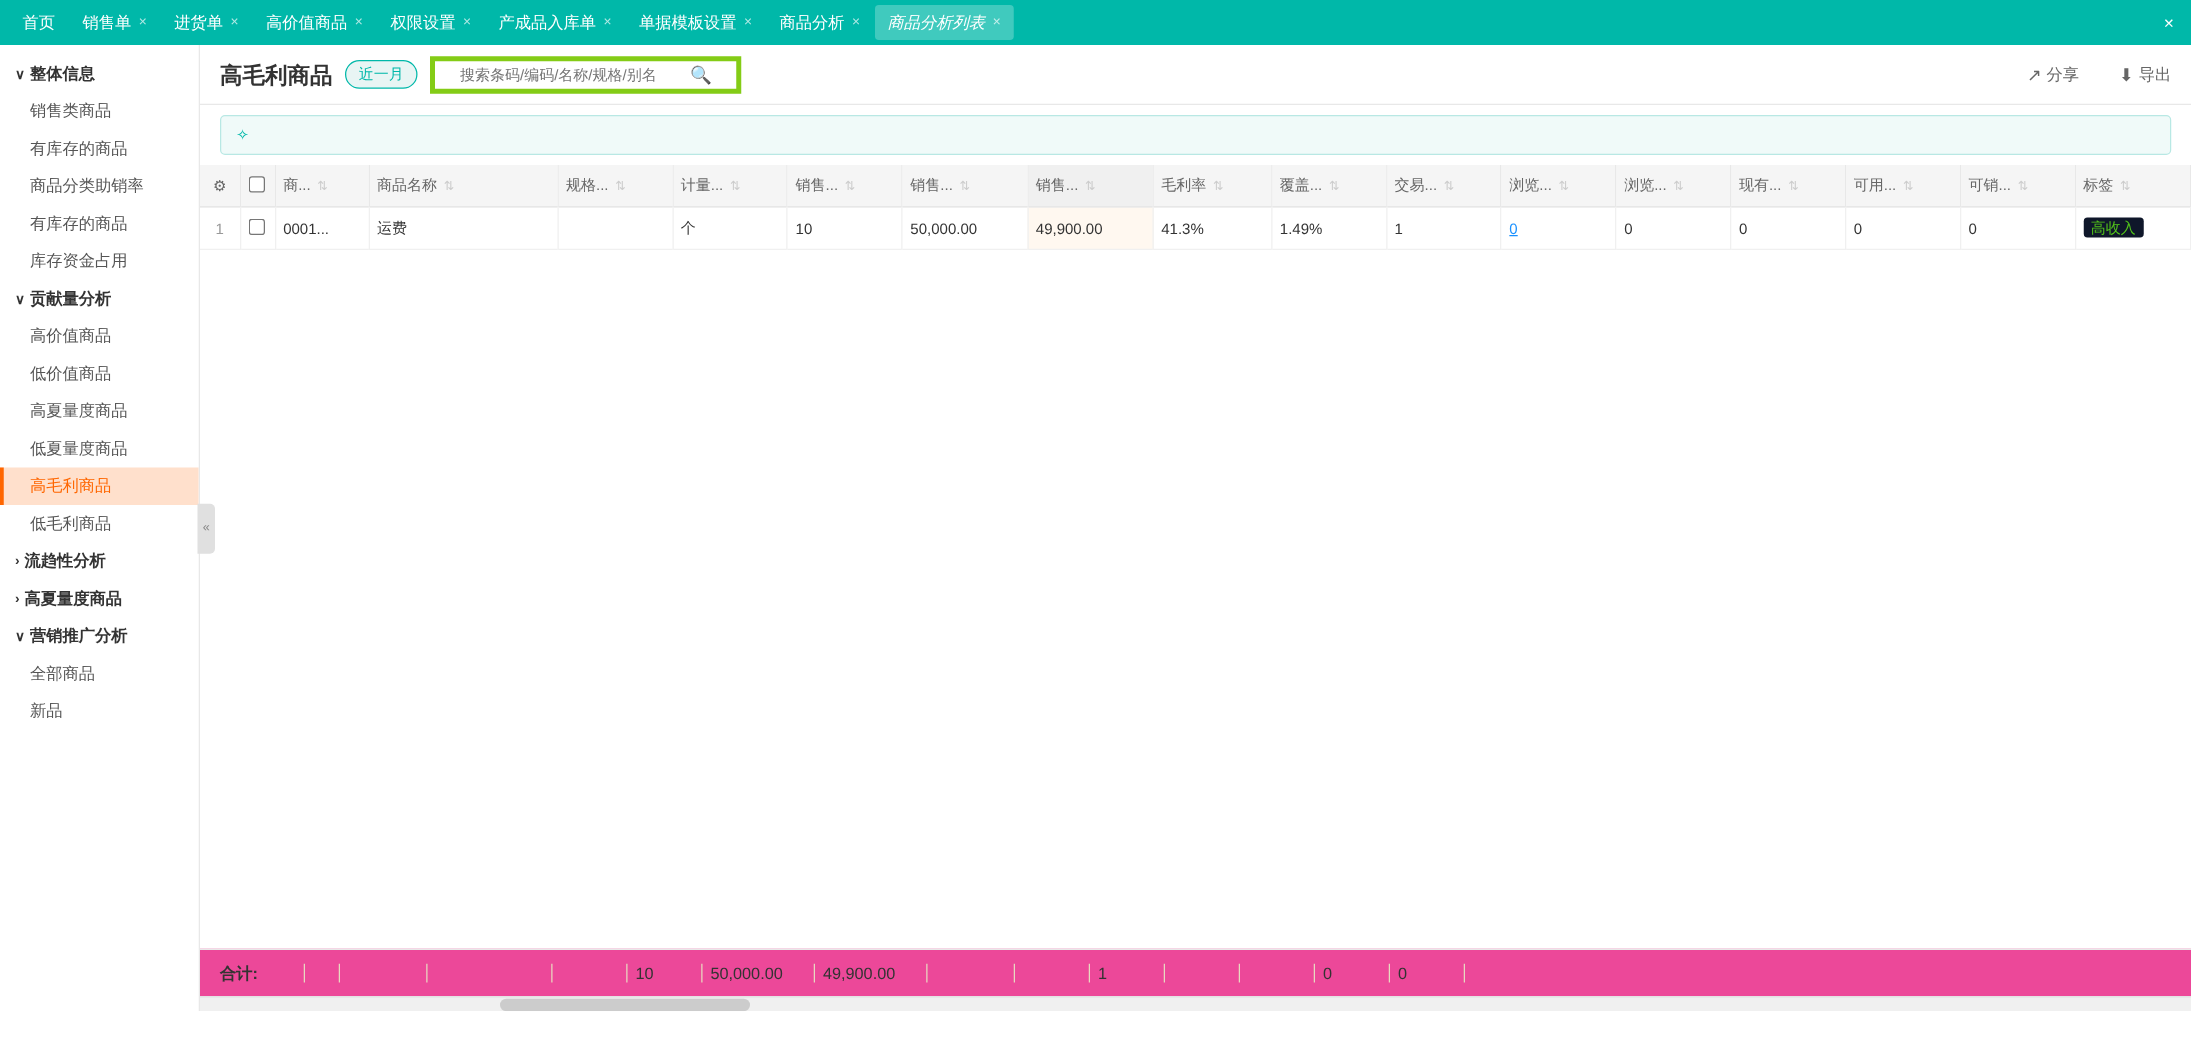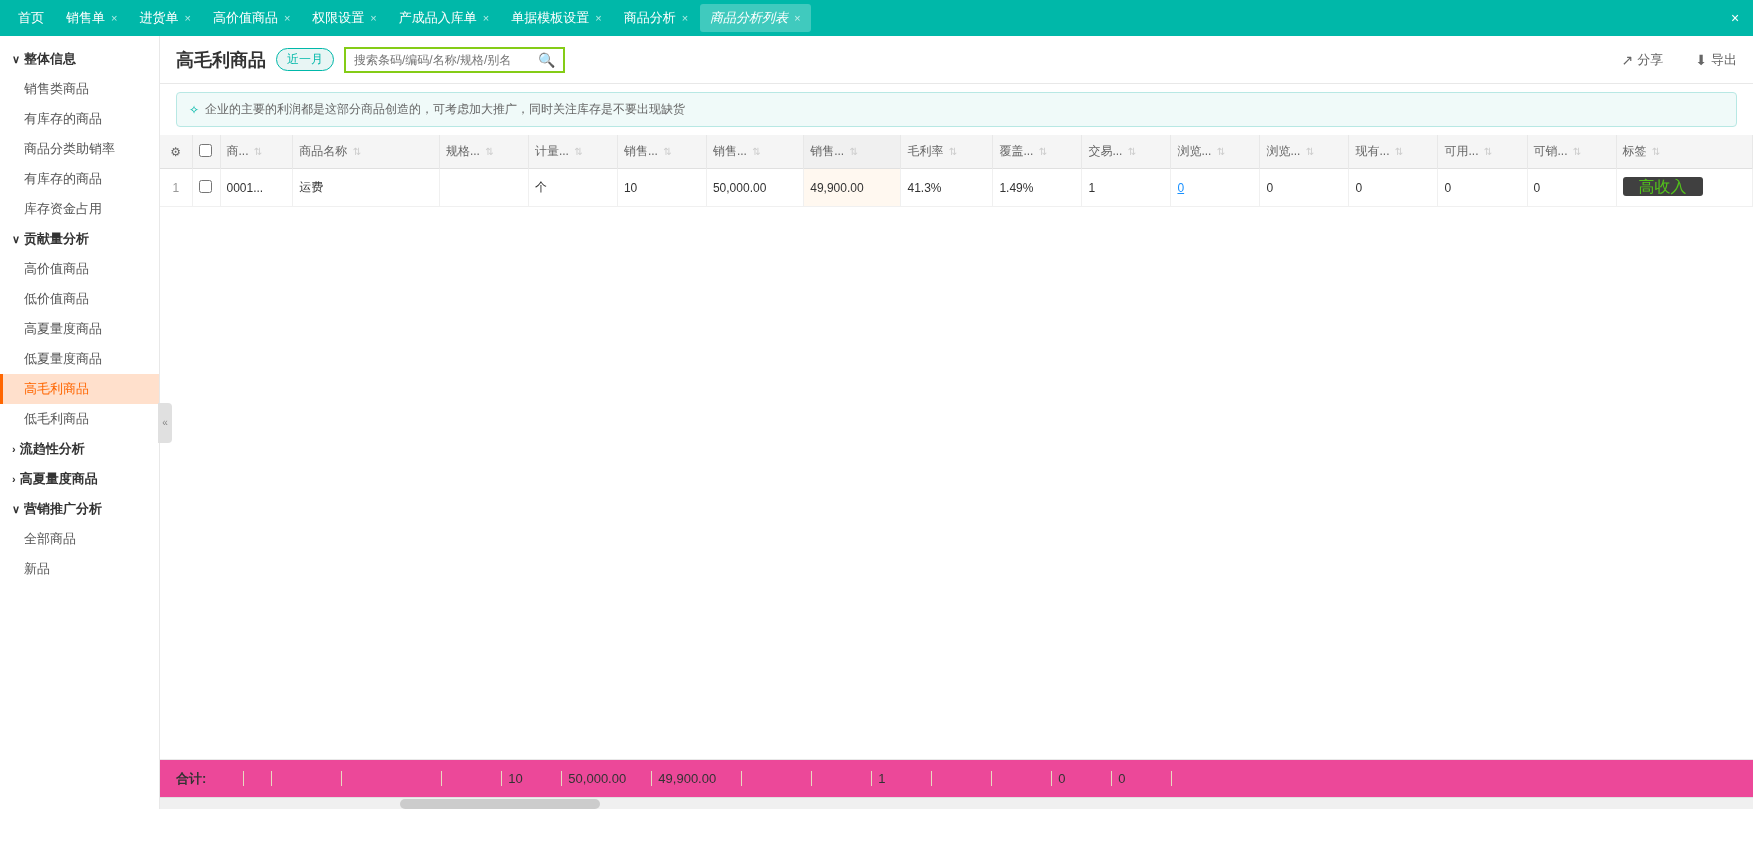--- a/index.html
+++ b/index.html
@@ -114,23 +114,23 @@
       border: 1px solid #00b8a9;
       color: #00b8a9;
       border-radius: 12px;
       padding: 2px 10px;
       cursor: pointer;
       font-size: 12px;
     }
     .search-box {
       display: flex;
       align-items: center;
-      border: 2px solid #84cc16;
+      border: 4px solid #84cc16;
       border-radius: 0;
-      padding: 3px 8px;
+      padding: 3px 20px;
       gap: 4px;
       flex: 0 0 220px;
     }
     .search-box input {
       border: none;
       outline: none;
       font-size: 12px;
       color: #999;
       width: 180px;
     }
@@ -193,25 +193,25 @@
     tbody tr {
       border-bottom: 1px solid #f0f0f0;
     }
     tbody td {
       padding: 8px 6px;
       color: #333;
       border-right: 1px solid #f0f0f0;
       white-space: nowrap;
     }
     .tag-high-income {
-      background: #404040;
+      background: #0f172a;
       color: #52c41a;
       border-radius: 3px;
-      padding: 1px 16px;
-      font-size: 16px;
+      padding: 1px 6px;
+      font-size: 12px;
     }
     .link-text { color: #1890ff; text-decoration: underline; cursor: pointer; }
 
     
     .footer-bar {
       height: 38px;
       background: #ec4899;
       border-top: 1px solid #e8e8e8;
       display: flex;
       align-items: center;
@@ -405,21 +405,20 @@
       </div>
       <div style="width:12px;"></div>
       <div class="header-action-btn">
         <span style="font-size:14px;">⬇</span>
         <span>导出</span>
       </div>
     </div>
 
     <div class="info-banner">
       <span style="color:#00b8a9;">✧</span>
-      <span>企业的主要的利润都是这部分商品创造的，可考虑加大推广，同时关注库存是不要出现缺货</span>
     </div>
 
     <div class="table-container">
       <table>
         <thead>
           <tr>
             <th style="width:32px; text-align:center;">⚙</th>
             <th style="width:28px;">
               <input type="checkbox" style="">
             </th>

